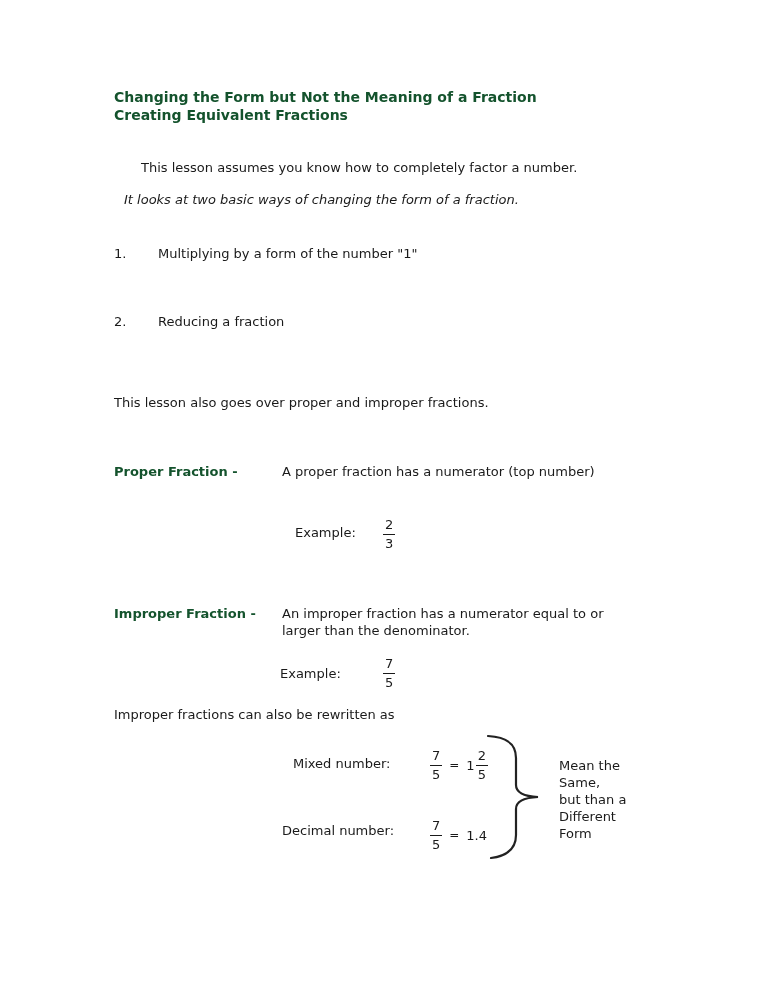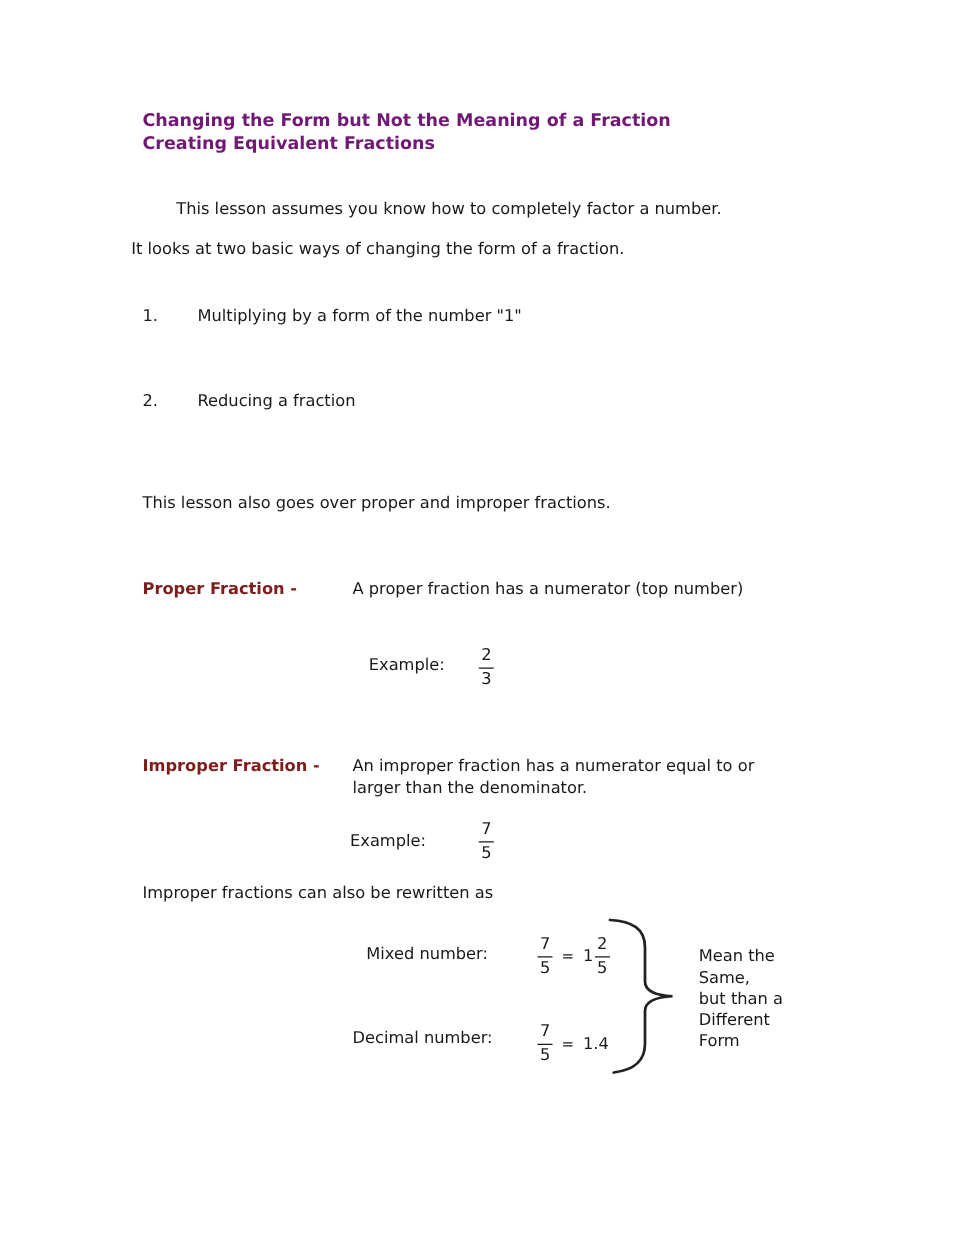--- a/index.html
+++ b/index.html
@@ -12,25 +12,25 @@
     font-family: "DejaVu Sans", "Liberation Sans", sans-serif;
     color: #1a1a1a;
     font-size: 13px;
     overflow: hidden;
   }
   .abs { position: absolute; }
   .title {
     font-weight: bold;
     font-size: 14px;
     line-height: 18px;
-    color: #701a75;
+    color: #14532d;
   }
   .body-text { line-height: 16px; }
   .two-line { line-height: 17px; }
-  .term { font-weight: bold; color: #7f1d1d; }
+  .term { font-weight: bold; color: #14532d; }
   .frac {
     display: inline-flex;
     flex-direction: column;
     align-items: center;
     line-height: 18px;
     text-align: center;
   }
   .frac .num { padding: 0 2px; }
   .frac .den { padding: 0 2px; border-top: 1.3px solid #1a1a1a; }
   .eq-row {
@@ -49,21 +49,21 @@
 
 <div class="page">
 
   <div class="abs title" style="left:114px; top:88px;">
     <div>Changing the Form but Not the Meaning of a Fraction</div>
     <div>Creating Equivalent Fractions</div>
   </div>
 
   <div class="abs body-text" style="left:114px; top:160px;margin-left:27px;">This lesson assumes you know how to completely factor a number.</div>
 
-  <div class="abs body-text" style="left:105px; top:192px;">It looks at two basic ways of changing the form of a fraction.</div>
+  <div class="abs body-text" style="left:124px; top:192px;font-style:italic;">It looks at two basic ways of changing the form of a fraction.</div>
 
   <div class="abs" style="left:114px; top:246px;">
     <span class="abs" style="left:0; top:0;">1.</span>
     <span class="abs" style="left:44px; top:0; white-space:nowrap;">Multiplying by a form of the number "1"</span>
   </div>
 
   <div class="abs" style="left:114px; top:314px;">
     <span class="abs" style="left:0; top:0;">2.</span>
     <span class="abs" style="left:44px; top:0; white-space:nowrap;">Reducing a fraction</span>
   </div>

